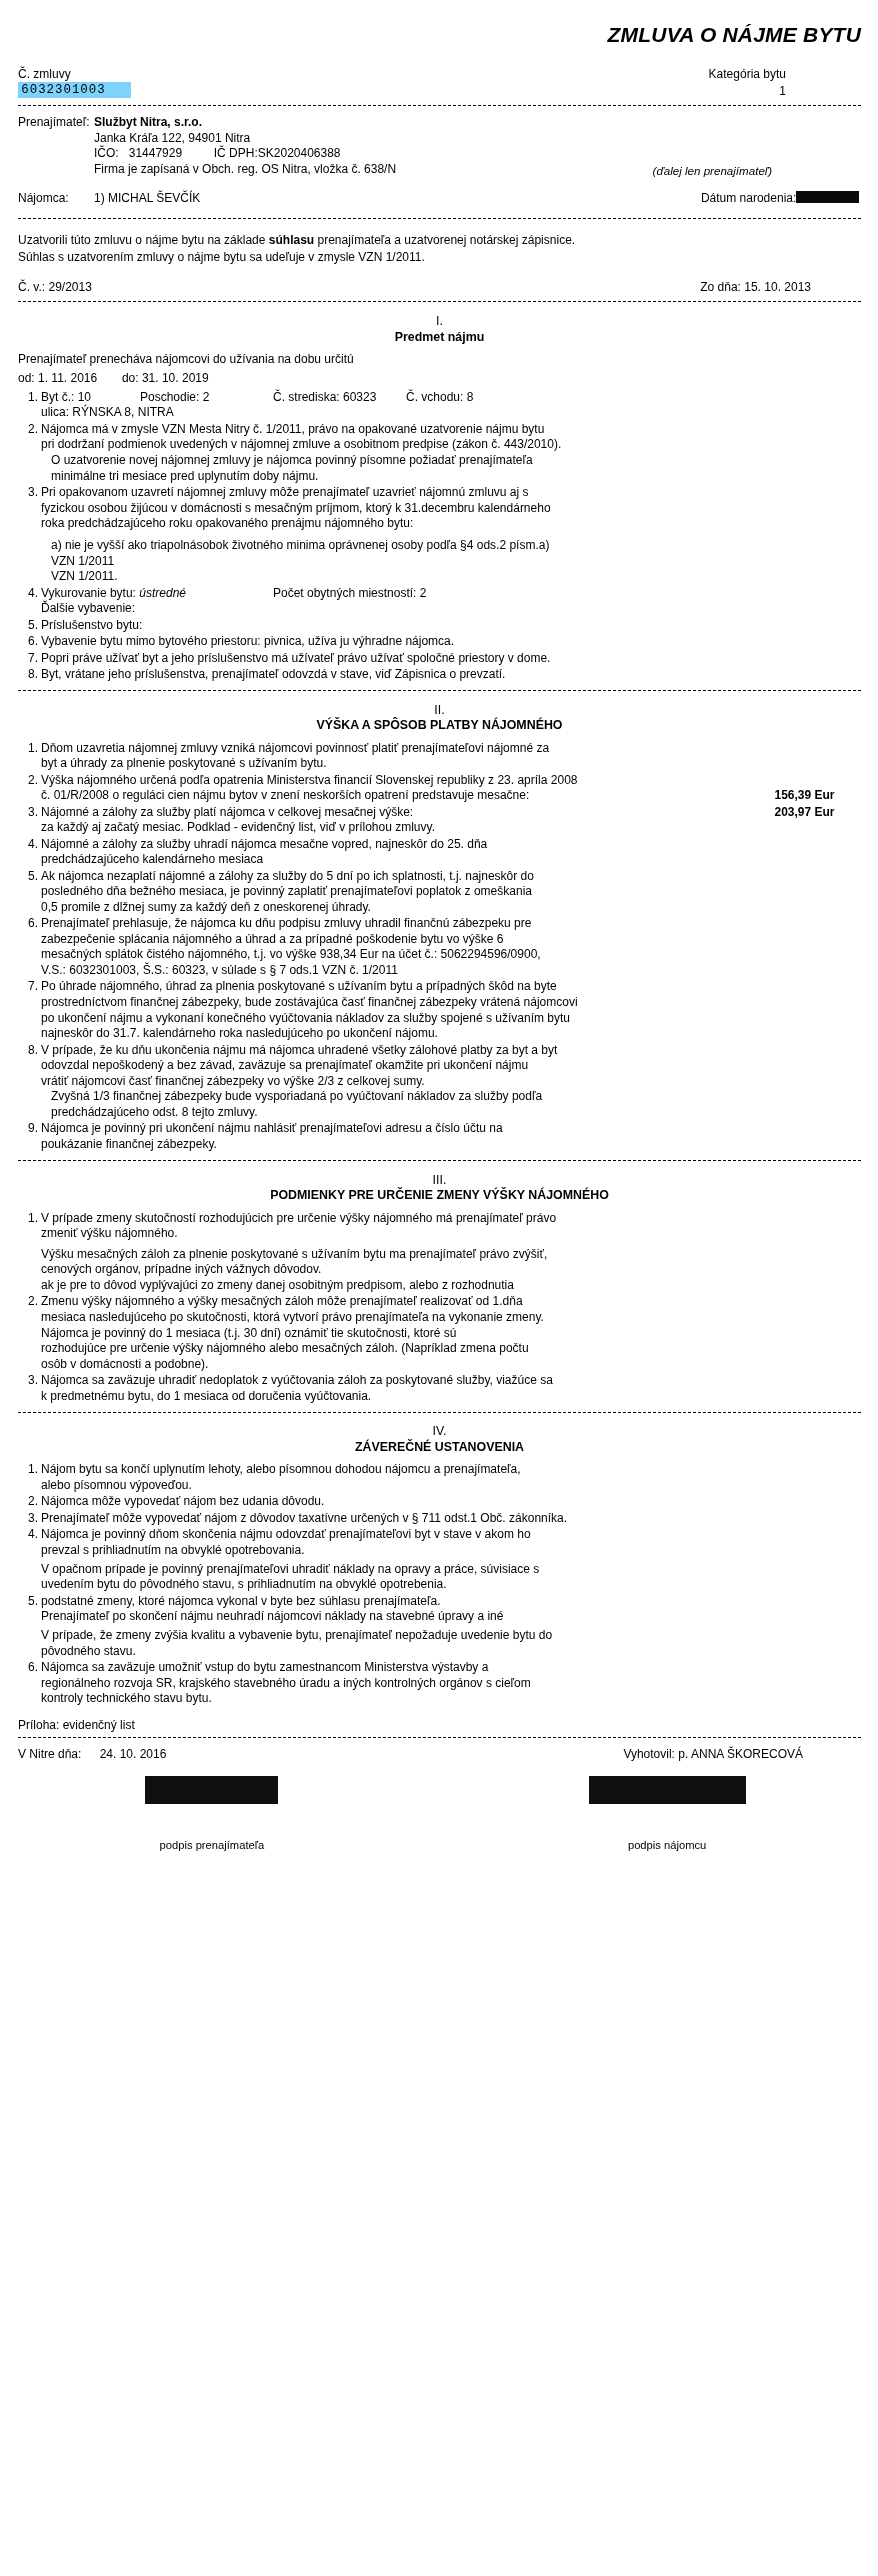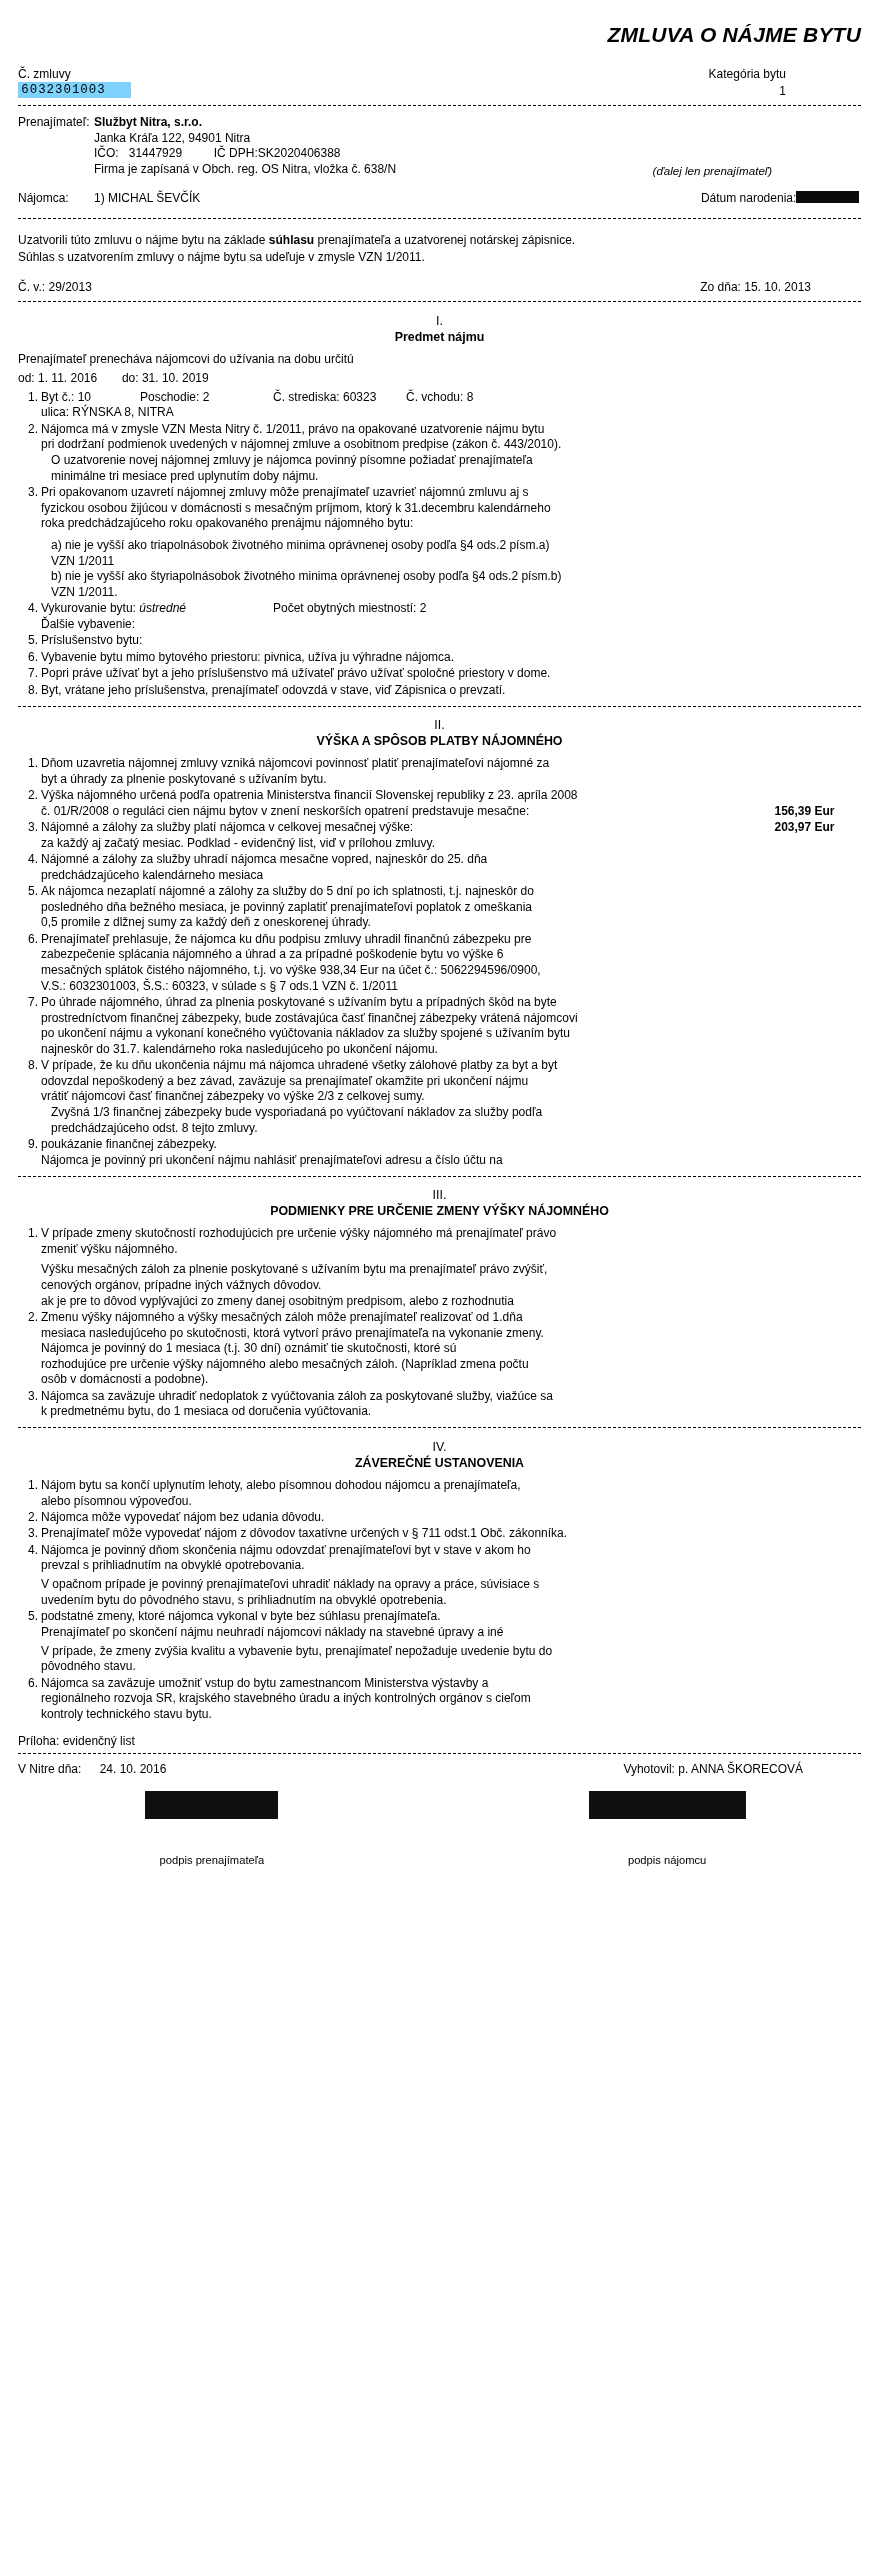--- a/index.html
+++ b/index.html
@@ -248,21 +248,20 @@
       <span class="sub">O uzatvorenie novej nájomnej zmluvy je nájomca povinný písomne požiadať prenajímateľa</span>
       <span class="sub">minimálne tri mesiace pred uplynutím doby nájmu.</span>
     </li>
     <li>
       <span class="nolead">Pri opakovanom uzavretí nájomnej zmluvy môže prenajímateľ uzavrieť nájomnú zmluvu aj s</span>
       <span class="nolead">fyzickou osobou žijúcou v domácnosti s mesačným príjmom, ktorý k 31.decembru kalendárneho</span>
       <span class="nolead">roka predchádzajúceho roku opakovaného prenájmu nájomného bytu:</span>
       <span style="display:block;height:6.6px;"></span>
       <span class="sub">a) nie je vyšší ako triapolnásobok životného minima oprávnenej osoby podľa §4 ods.2 písm.a)</span>
       <span class="sub">VZN 1/2011</span>
-      <span class="sub">b) nie je vyšší ako štyriapolnásobok životného minima oprávnenej osoby podľa §4 ods.2 písm.b)</span>
       <span class="sub">VZN 1/2011.</span>
     </li>
     <li>
       <span class="row-cols">
         <span style="width:232px;"><span>Vykurovanie bytu: </span><span class="i">ústredné</span></span>
         <span>Počet obytných miestností: 2</span>
       </span>
       <span class="nolead">Ďalšie vybavenie:</span>
     </li>
     <li>Príslušenstvo bytu:</li>
@@ -317,22 +316,22 @@
       <span class="nolead">najneskôr do 31.7. kalendárneho roka nasledujúceho po ukončení nájomu.</span>
     </li>
     <li>
       <span class="nolead">V prípade, že ku dňu ukončenia nájmu má nájomca uhradené všetky zálohové platby za byt a byt</span>
       <span class="nolead">odovzdal nepoškodený a bez závad, zaväzuje sa prenajímateľ okamžite pri ukončení nájmu</span>
       <span class="nolead">vrátiť nájomcovi časť finančnej zábezpeky vo výške 2/3 z celkovej sumy.</span>
       <span class="sub">Zvyšná 1/3 finančnej zábezpeky bude vysporiadaná po vyúčtovaní nákladov za služby podľa</span>
       <span class="sub">predchádzajúceho odst. 8 tejto zmluvy.</span>
     </li>
     <li>
+      <span class="nolead">Nájomca je povinný pri ukončení nájmu nahlásiť prenajímateľovi adresu a číslo účtu na</span>
       <span class="nolead">poukázanie finančnej zábezpeky.</span>
-      <span class="nolead">Nájomca je povinný pri ukončení nájmu nahlásiť prenajímateľovi adresu a číslo účtu na</span>
     </li>
   </ol>
 
   <hr class="hr-dash">
 
   <div class="sec-roman">III.</div>
   <div class="sec-head">PODMIENKY PRE URČENIE ZMENY VÝŠKY NÁJOMNÉHO</div>
 
   <ol class="num">
     <li>

